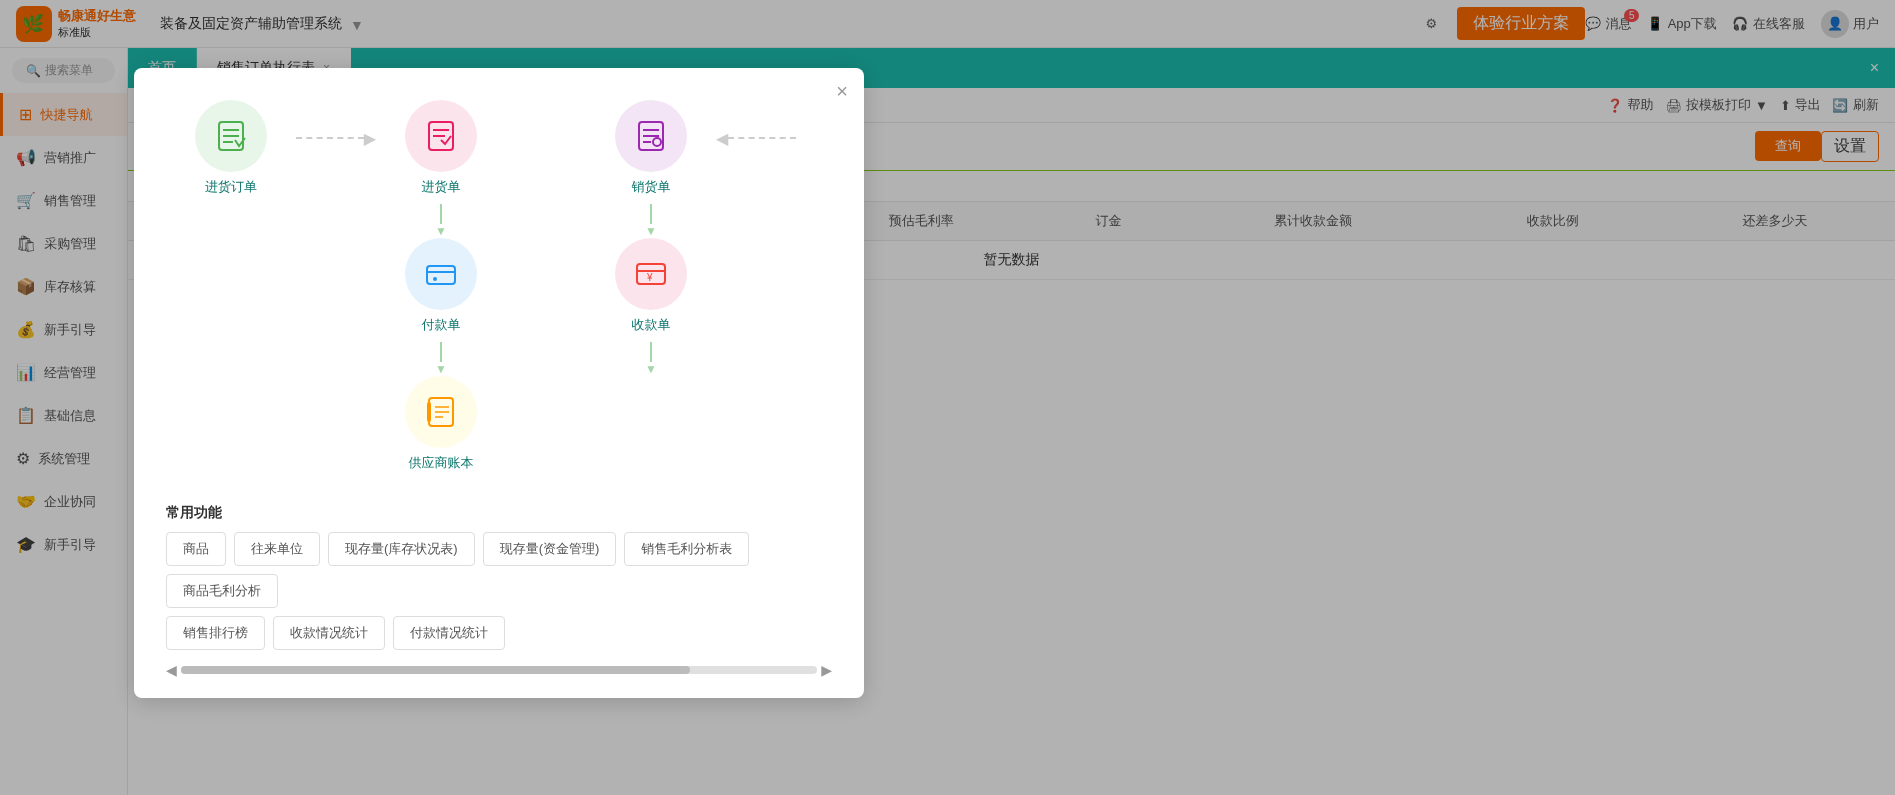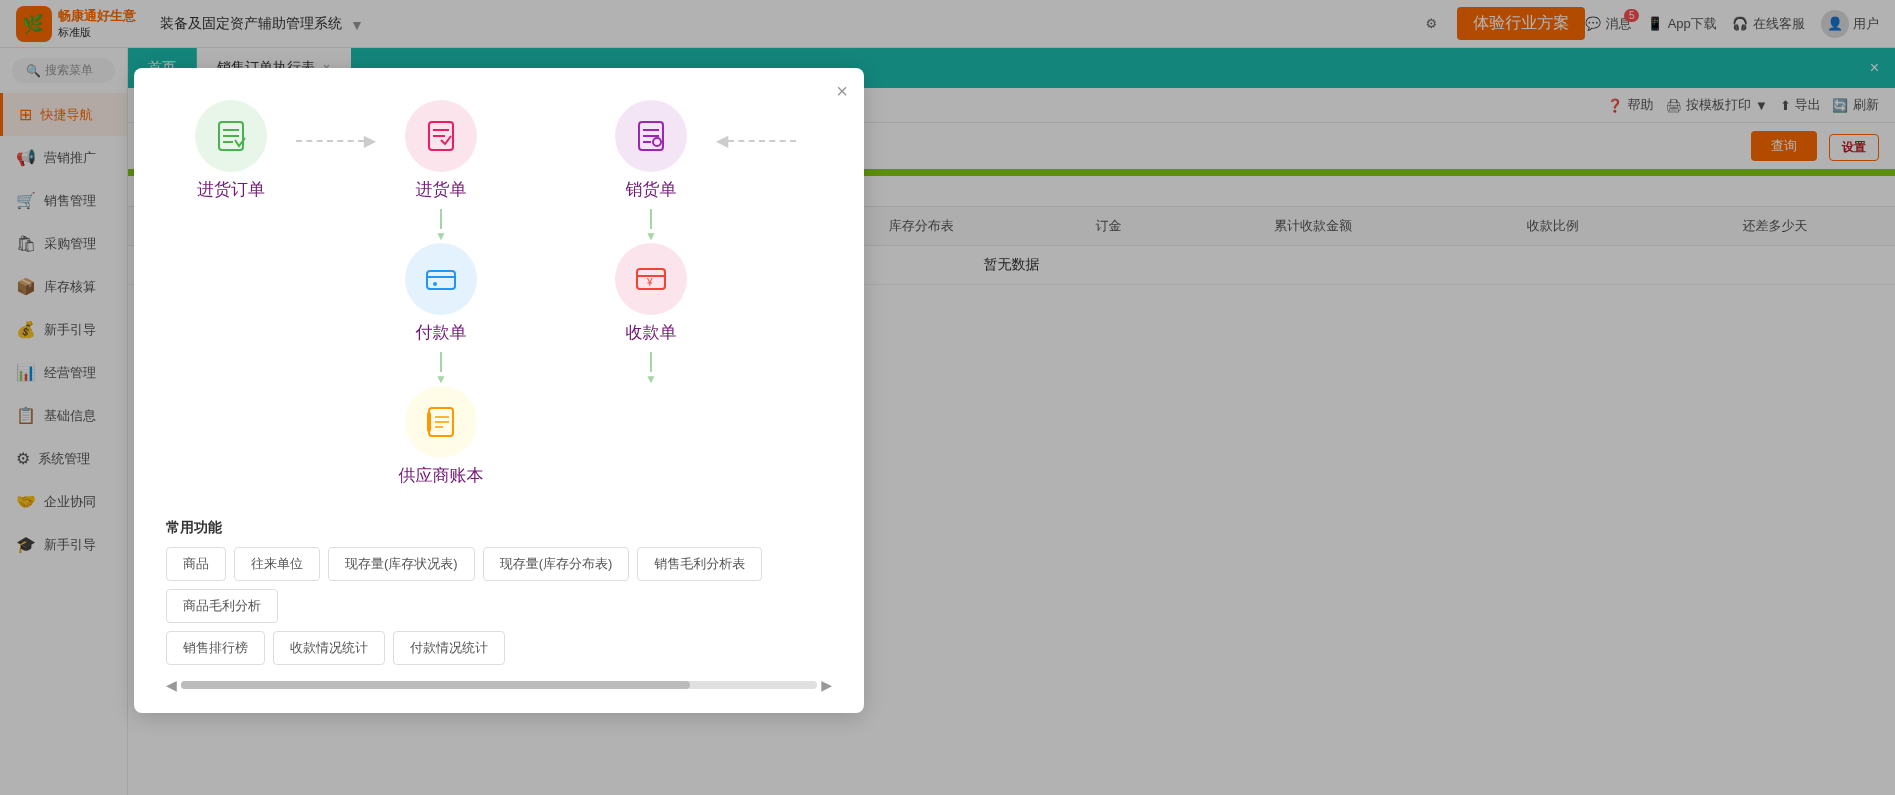--- a/index.html
+++ b/index.html
@@ -41,24 +41,24 @@
     .sidebar-nav { flex: 1; overflow-y: auto; }
     .nav-item { display: flex; align-items: center; padding: 12px 16px; cursor: pointer; color: #555; font-size: 13px; gap: 8px; }
     .nav-item.active { background: #fff3ec; color: #ff6b00; border-left: 3px solid #ff6b00; }
     .nav-icon { font-size: 16px; }
 
     
     .content-toolbar { background: #fff; padding: 8px 16px; display: flex; align-items: center; gap: 12px; border-bottom: 1px solid #e8e8e8; flex-shrink: 0; }
     .toolbar-right { margin-left: auto; display: flex; align-items: center; gap: 12px; }
     .toolbar-btn { color: #555; cursor: pointer; font-size: 13px; display: flex; align-items: center; gap: 4px; }
     .query-btn { background: #ff6b00; color: #fff; border: none; border-radius: 4px; padding: 6px 20px; cursor: pointer; font-size: 13px; }
-    .set-btn { background: #fff; color: #b91c1c; border: 1px solid #ff6b00; border-radius: 4px; padding: 4px 12px; cursor: pointer; font-size: 12px; font-weight: bold; }
-
-    
-    .filter-bar { background: #fff; padding: 8px 16px; display: flex; align-items: flex-end; gap: 12px; border-bottom: 7px solid #84cc16; flex-shrink: 0; }
+    .set-btn { background: #fff; color: #404040; border: 1px solid #ff6b00; border-radius: 4px; padding: 4px 12px; cursor: pointer; font-size: 16px; }
+
+    
+    .filter-bar { background: #fff; padding: 8px 16px; display: flex; align-items: flex-start; border-bottom: 1px solid #84cc16; flex-shrink: 0; }
     .filter-input { border: 1px solid #ddd; border-radius: 4px; padding: 5px 10px; font-size: 13px; color: #999; width: 160px; }
     .filter-select { border: 1px solid #ddd; border-radius: 4px; padding: 5px 10px; font-size: 13px; color: #999; width: 120px; }
     .more-conditions { color: #1cbfb0; cursor: pointer; font-size: 13px; }
 
     
     .table-area { flex: 1; background: #fff; overflow: auto; }
     .data-table { width: 100%; border-collapse: collapse; font-size: 13px; }
     .data-table th { background: #fafafa; border-bottom: 1px solid #e8e8e8; padding: 10px 12px; color: #555; font-weight: normal; text-align: center; white-space: nowrap; }
     .data-table td { border-bottom: 1px solid #f0f0f0; padding: 10px 12px; color: #333; text-align: center; }
     .no-data { text-align: center; padding: 60px; color: #999; font-size: 14px; }
@@ -74,21 +74,21 @@
     .flow-node { display: flex; flex-direction: column; align-items: center; width: 130px; }
     .flow-circle { width: 72px; height: 72px; border-radius: 50%; display: flex; align-items: center; justify-content: center; font-size: 28px; }
     .flow-circle.green { background: #e8f5e9; color: #4caf50; }
     .flow-circle.pink { background: #fce4ec; color: #e91e63; }
     .flow-circle.purple { background: #f3e5f5; color: #9c27b0; }
     .flow-circle.orange { background: #fff3e0; color: #ff9800; }
     .flow-circle.blue { background: #e3f2fd; color: #2196f3; }
     .flow-circle.red { background: #fce4ec; color: #f44336; }
     .flow-circle.yellow { background: #fffde7; color: #ff9800; }
     .flow-circle.teal { background: #e0f7fa; color: #00bcd4; }
-    .flow-label { margin-top: 6px; font-size: 17px; color: #701a75; }
+    .flow-label { margin-top: 6px; font-size: 13px; color: #0f766e; }
     .flow-arrow-h { display: flex; align-items: center; width: 80px; margin-bottom: 20px; }
     .flow-arrow-h-line { flex: 1; border-top: 2px dashed #ccc; }
 
     
     .common-funcs { margin-top: 8px; }
     .common-funcs-title { font-size: 14px; color: #333; margin-bottom: 10px; font-weight: bold; }
     .func-btns { display: flex; flex-wrap: wrap; gap: 8px; margin-bottom: 8px; }
     .func-btn { border: 1px solid #ddd; background: #fff; border-radius: 4px; padding: 7px 16px; font-size: 13px; color: #555; cursor: pointer; }
 
     
@@ -246,21 +246,21 @@
 
       <div class="table-area">
         <table class="data-table">
           <thead>
             <tr>
               <th><input type="checkbox" style=""></th>
               <th>品</th>
               <th>商品</th>
               <th>金额</th>
               <th>预估毛利</th>
-              <th>库存分布表</th>
+              <th>预估毛利率</th>
               <th>订金</th>
               <th>累计收款金额</th>
               <th>收款比例</th>
               <th>还差多少天</th>
             </tr>
           </thead>
           <tbody>
             <tr>
               <td colspan="10" class="no-data">暂无数据</td>
             </tr>
@@ -409,21 +409,21 @@
 
       </div>
     </div>
 
     <div class="common-funcs">
       <div class="common-funcs-title">常用功能</div>
       <div class="func-btns">
         <button class="func-btn">商品</button>
         <button class="func-btn">往来单位</button>
         <button class="func-btn">现存量(库存状况表)</button>
-        <button class="func-btn">现存量(库存分布表)</button>
+        <button class="func-btn">现存量(资金管理)</button>
         <button class="func-btn">销售毛利分析表</button>
         <button class="func-btn">商品毛利分析</button>
       </div>
       <div class="func-btns">
         <button class="func-btn">销售排行榜</button>
         <button class="func-btn">收款情况统计</button>
         <button class="func-btn">付款情况统计</button>
       </div>
     </div>
 

